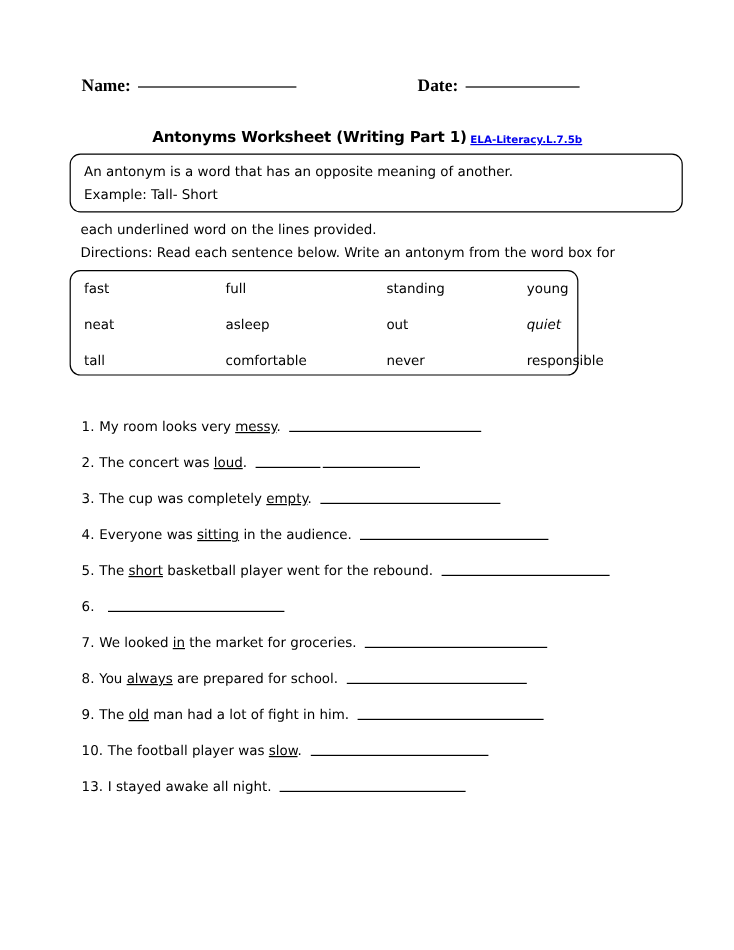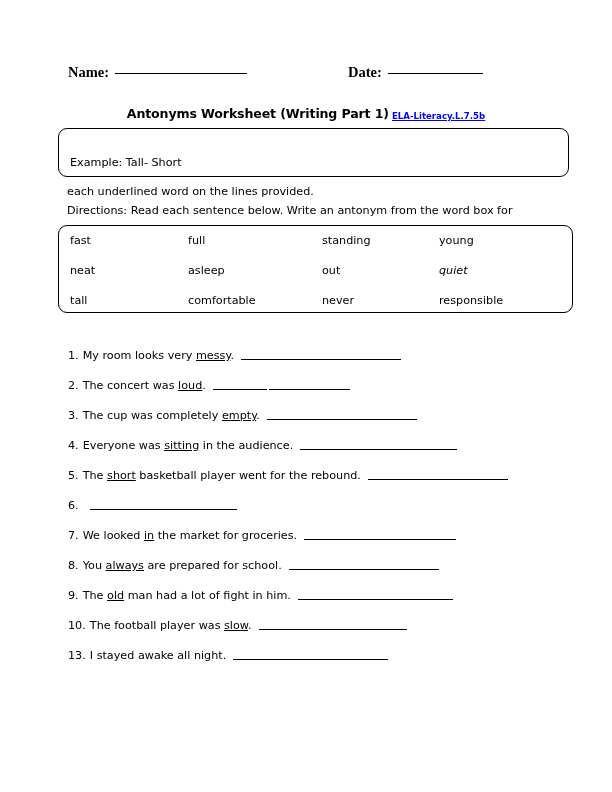--- a/index.html
+++ b/index.html
@@ -103,21 +103,21 @@
     width: 500px;
     font-size: 11.2px;
     line-height: 19px;
   }
   .directions span { display: block; }
 
   
   #word-box {
     left: 58px;
     top: 225px;
-    width: 515px;
+    width: 424px;
     height: 88px;
   }
   .word-grid {
     position: absolute;
     left: 0;
     top: 0;
     width: 100%;
     height: 100%;
   }
   .word-cell {
@@ -173,20 +173,21 @@
     <span class="field-label">Name:</span>
     <span class="rule rule-name"></span>
   </div>
 </div>
 
 <div class="title-row">
   <span class="title-text">Antonyms Worksheet (Writing Part 1)</span><a class="title-link" href="#">ELA-Literacy.L.7.5b</a>
 </div>
 
 <div class="round-box" id="definition-box">
+  <div class="def-line def-line-1">An antonym is a word that has an opposite meaning of another.</div>
   <div class="def-line def-line-2">Example: Tall- Short</div>
 </div>
 
 <div class="directions">
   <span>each underlined word on the lines provided.</span>
   <span>Directions: Read each sentence below. Write an antonym from the word box for</span>
 </div>
 
 <div class="round-box" id="word-box">
   <div class="word-grid" id="word-grid">

